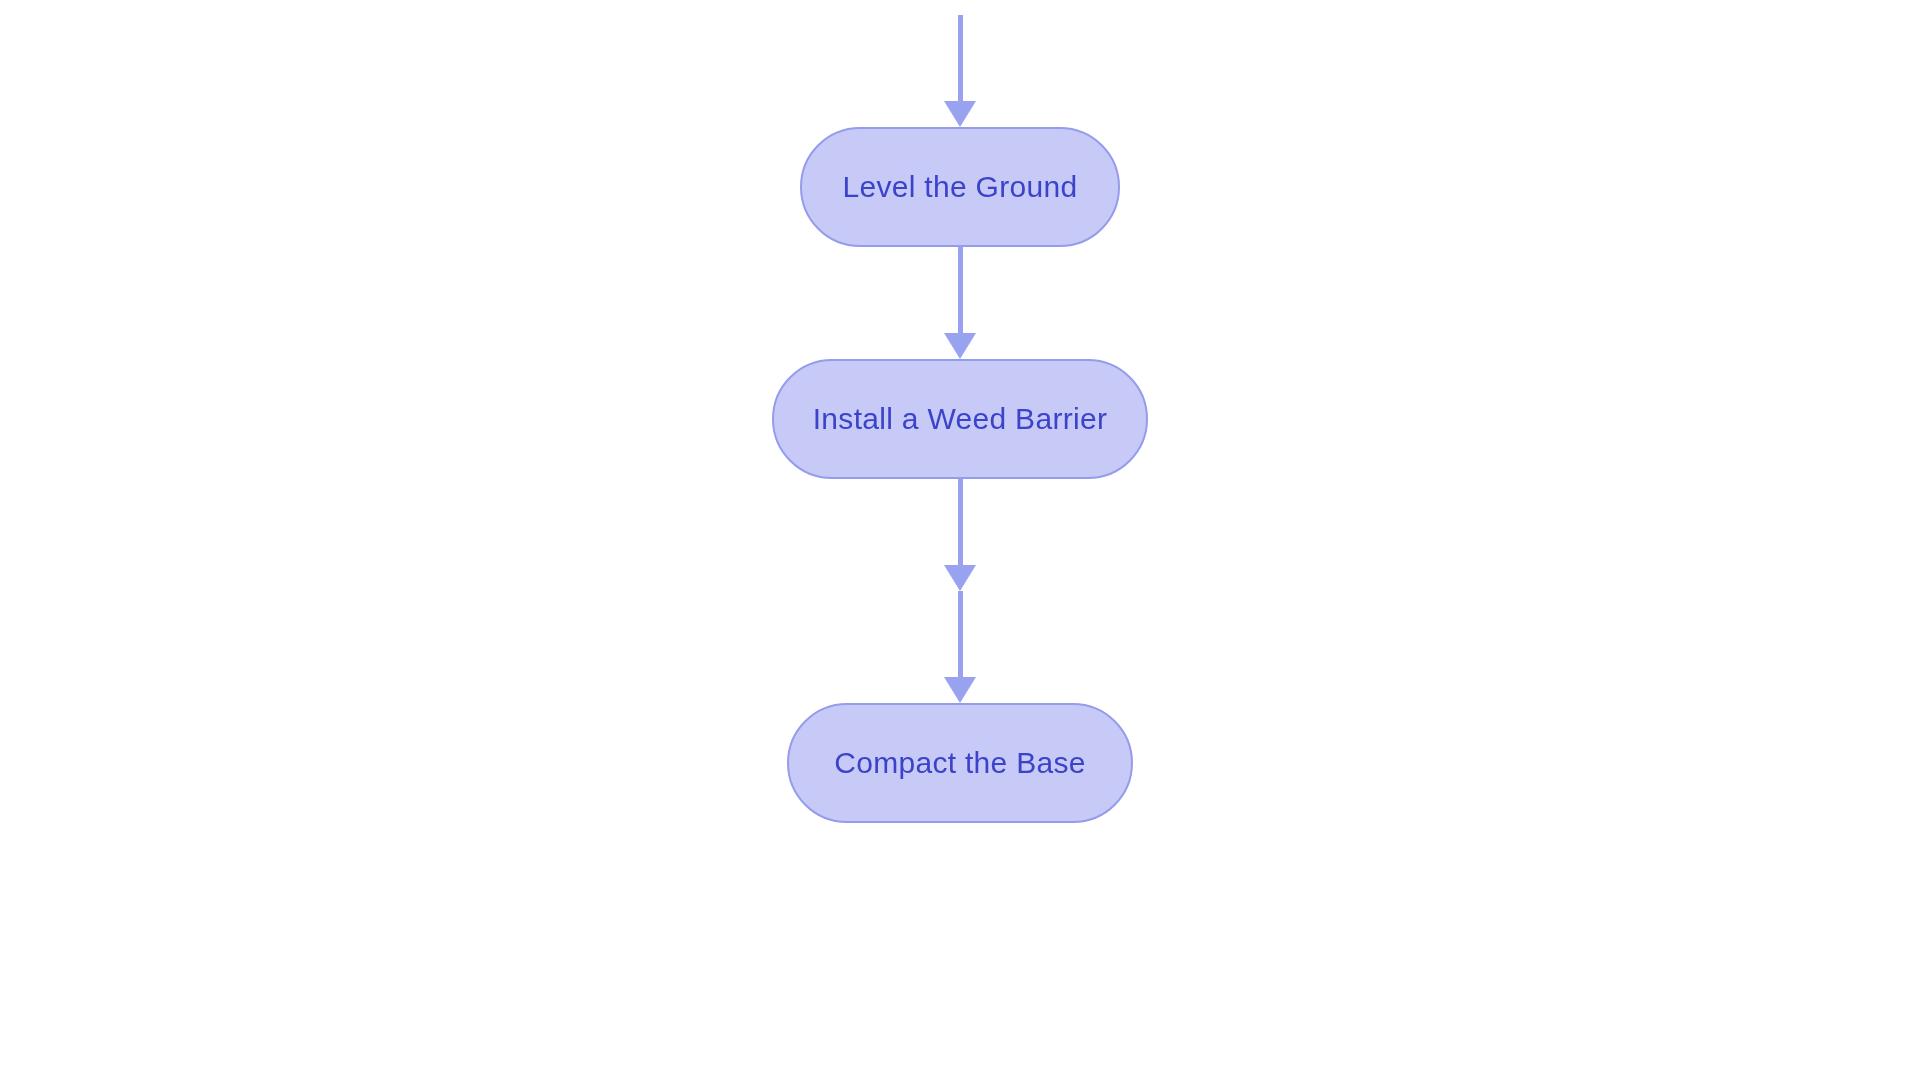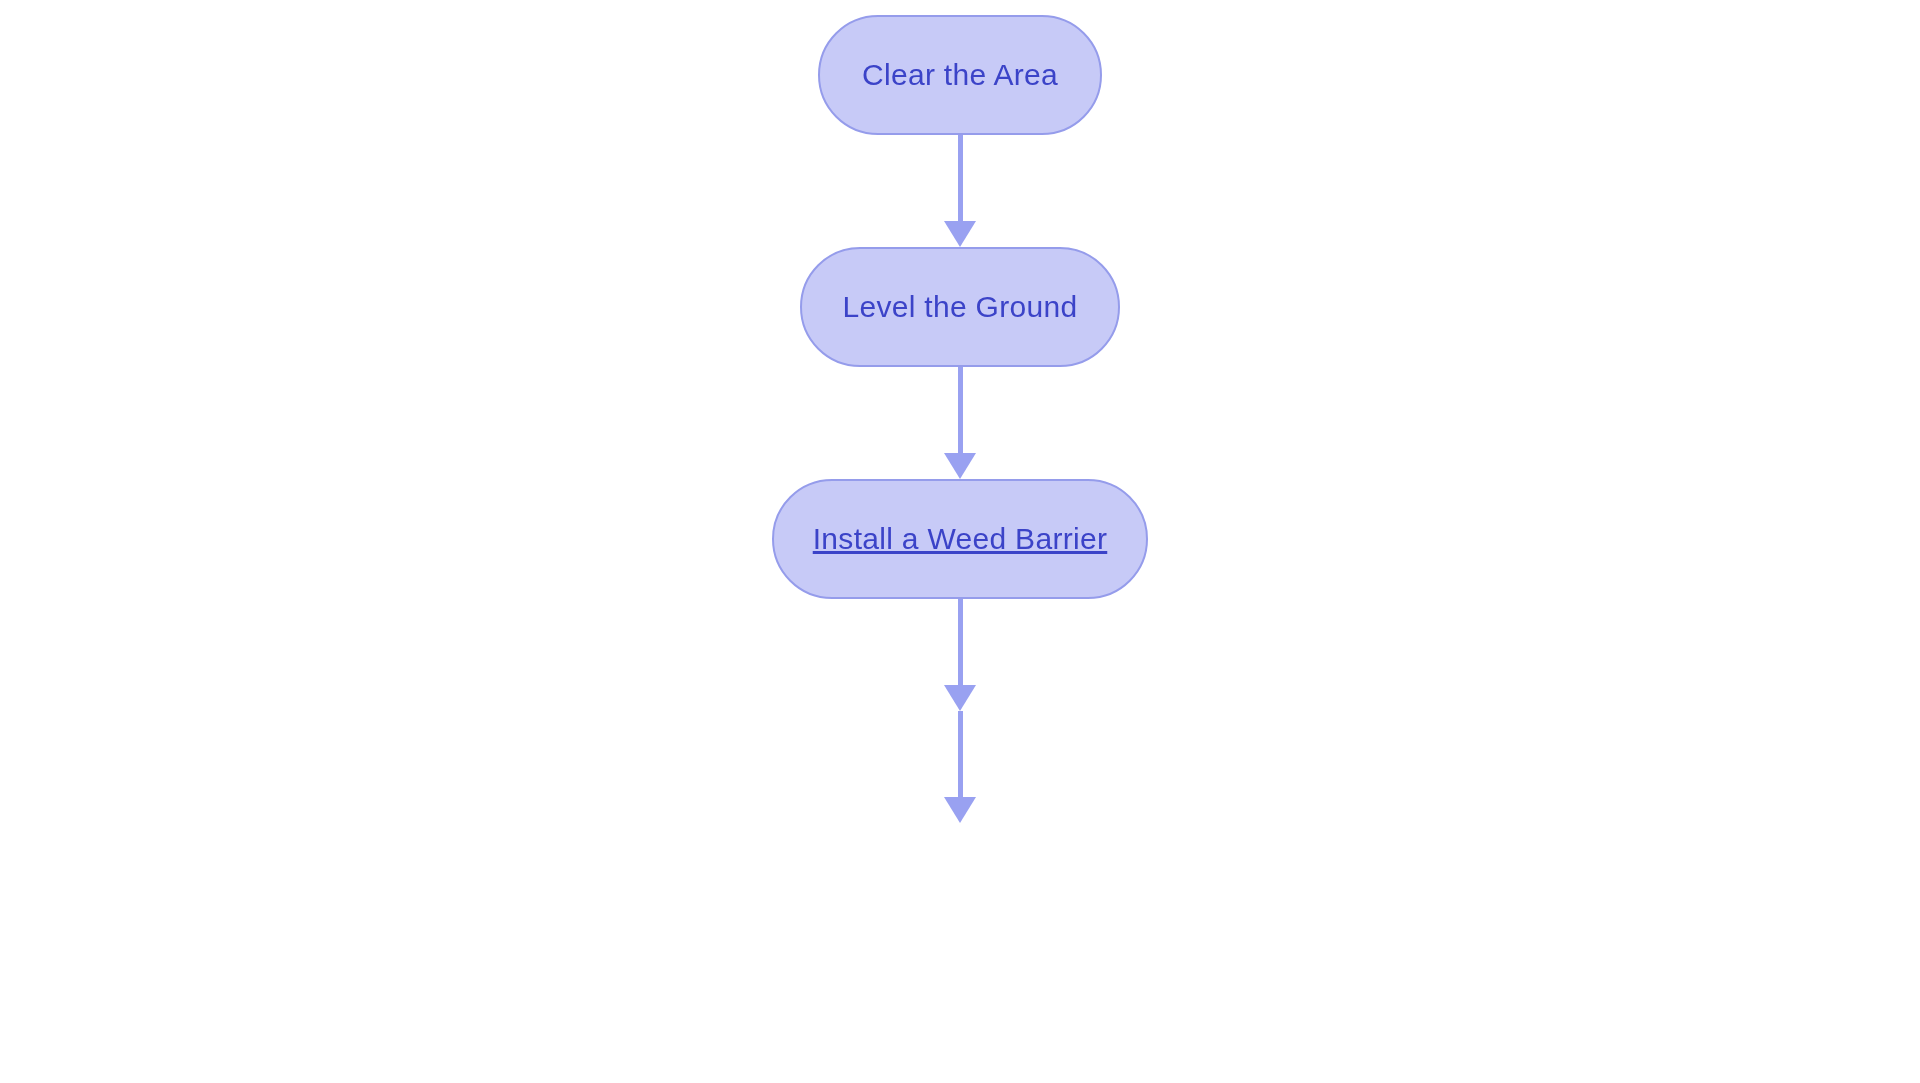--- a/index.html
+++ b/index.html
@@ -38,21 +38,21 @@
     display: flex;
     align-items: center;
     justify-content: center;
     color: var(--node_text);
     font-size: 30px;
     letter-spacing: 0.3px;
     flex: 0 0 auto;
   }
   .node-1 { width: 284px; }
   .node-2 { width: 320px; }
-  .node-3 { width: 376px; text-decoration: underline; }
+  .node-3 { width: 376px; }
   .node-4 { width: 340px; }
   .node-5 { width: 346px; }
   .arrow {
     height: 112px;
     width: 32px;
     display: flex;
     flex-direction: column;
     align-items: center;
     flex: 0 0 auto;
   }
@@ -70,23 +70,20 @@
     border-top: 26px solid var(--arrow);
     flex: 0 0 auto;
   }
 </style>
 </head>
 <body>
 
 <div class="canvas">
   <div class="flow">
 
-    <div class="node node-1">
-      <span>Clear the Area</span>
-    </div>
 
     <div class="arrow">
       <span class="line"></span>
       <span class="head"></span>
     </div>
 
     <div class="node node-2">
       <span>Level the Ground</span>
     </div>
 
@@ -103,15 +100,18 @@
       <span class="line"></span>
       <span class="head"></span>
     </div>
 
 
     <div class="arrow">
       <span class="line"></span>
       <span class="head"></span>
     </div>
 
+    <div class="node node-5">
+      <span>Compact the Base</span>
+    </div>
 
   </div>
 </div>
 
 </body></html>

